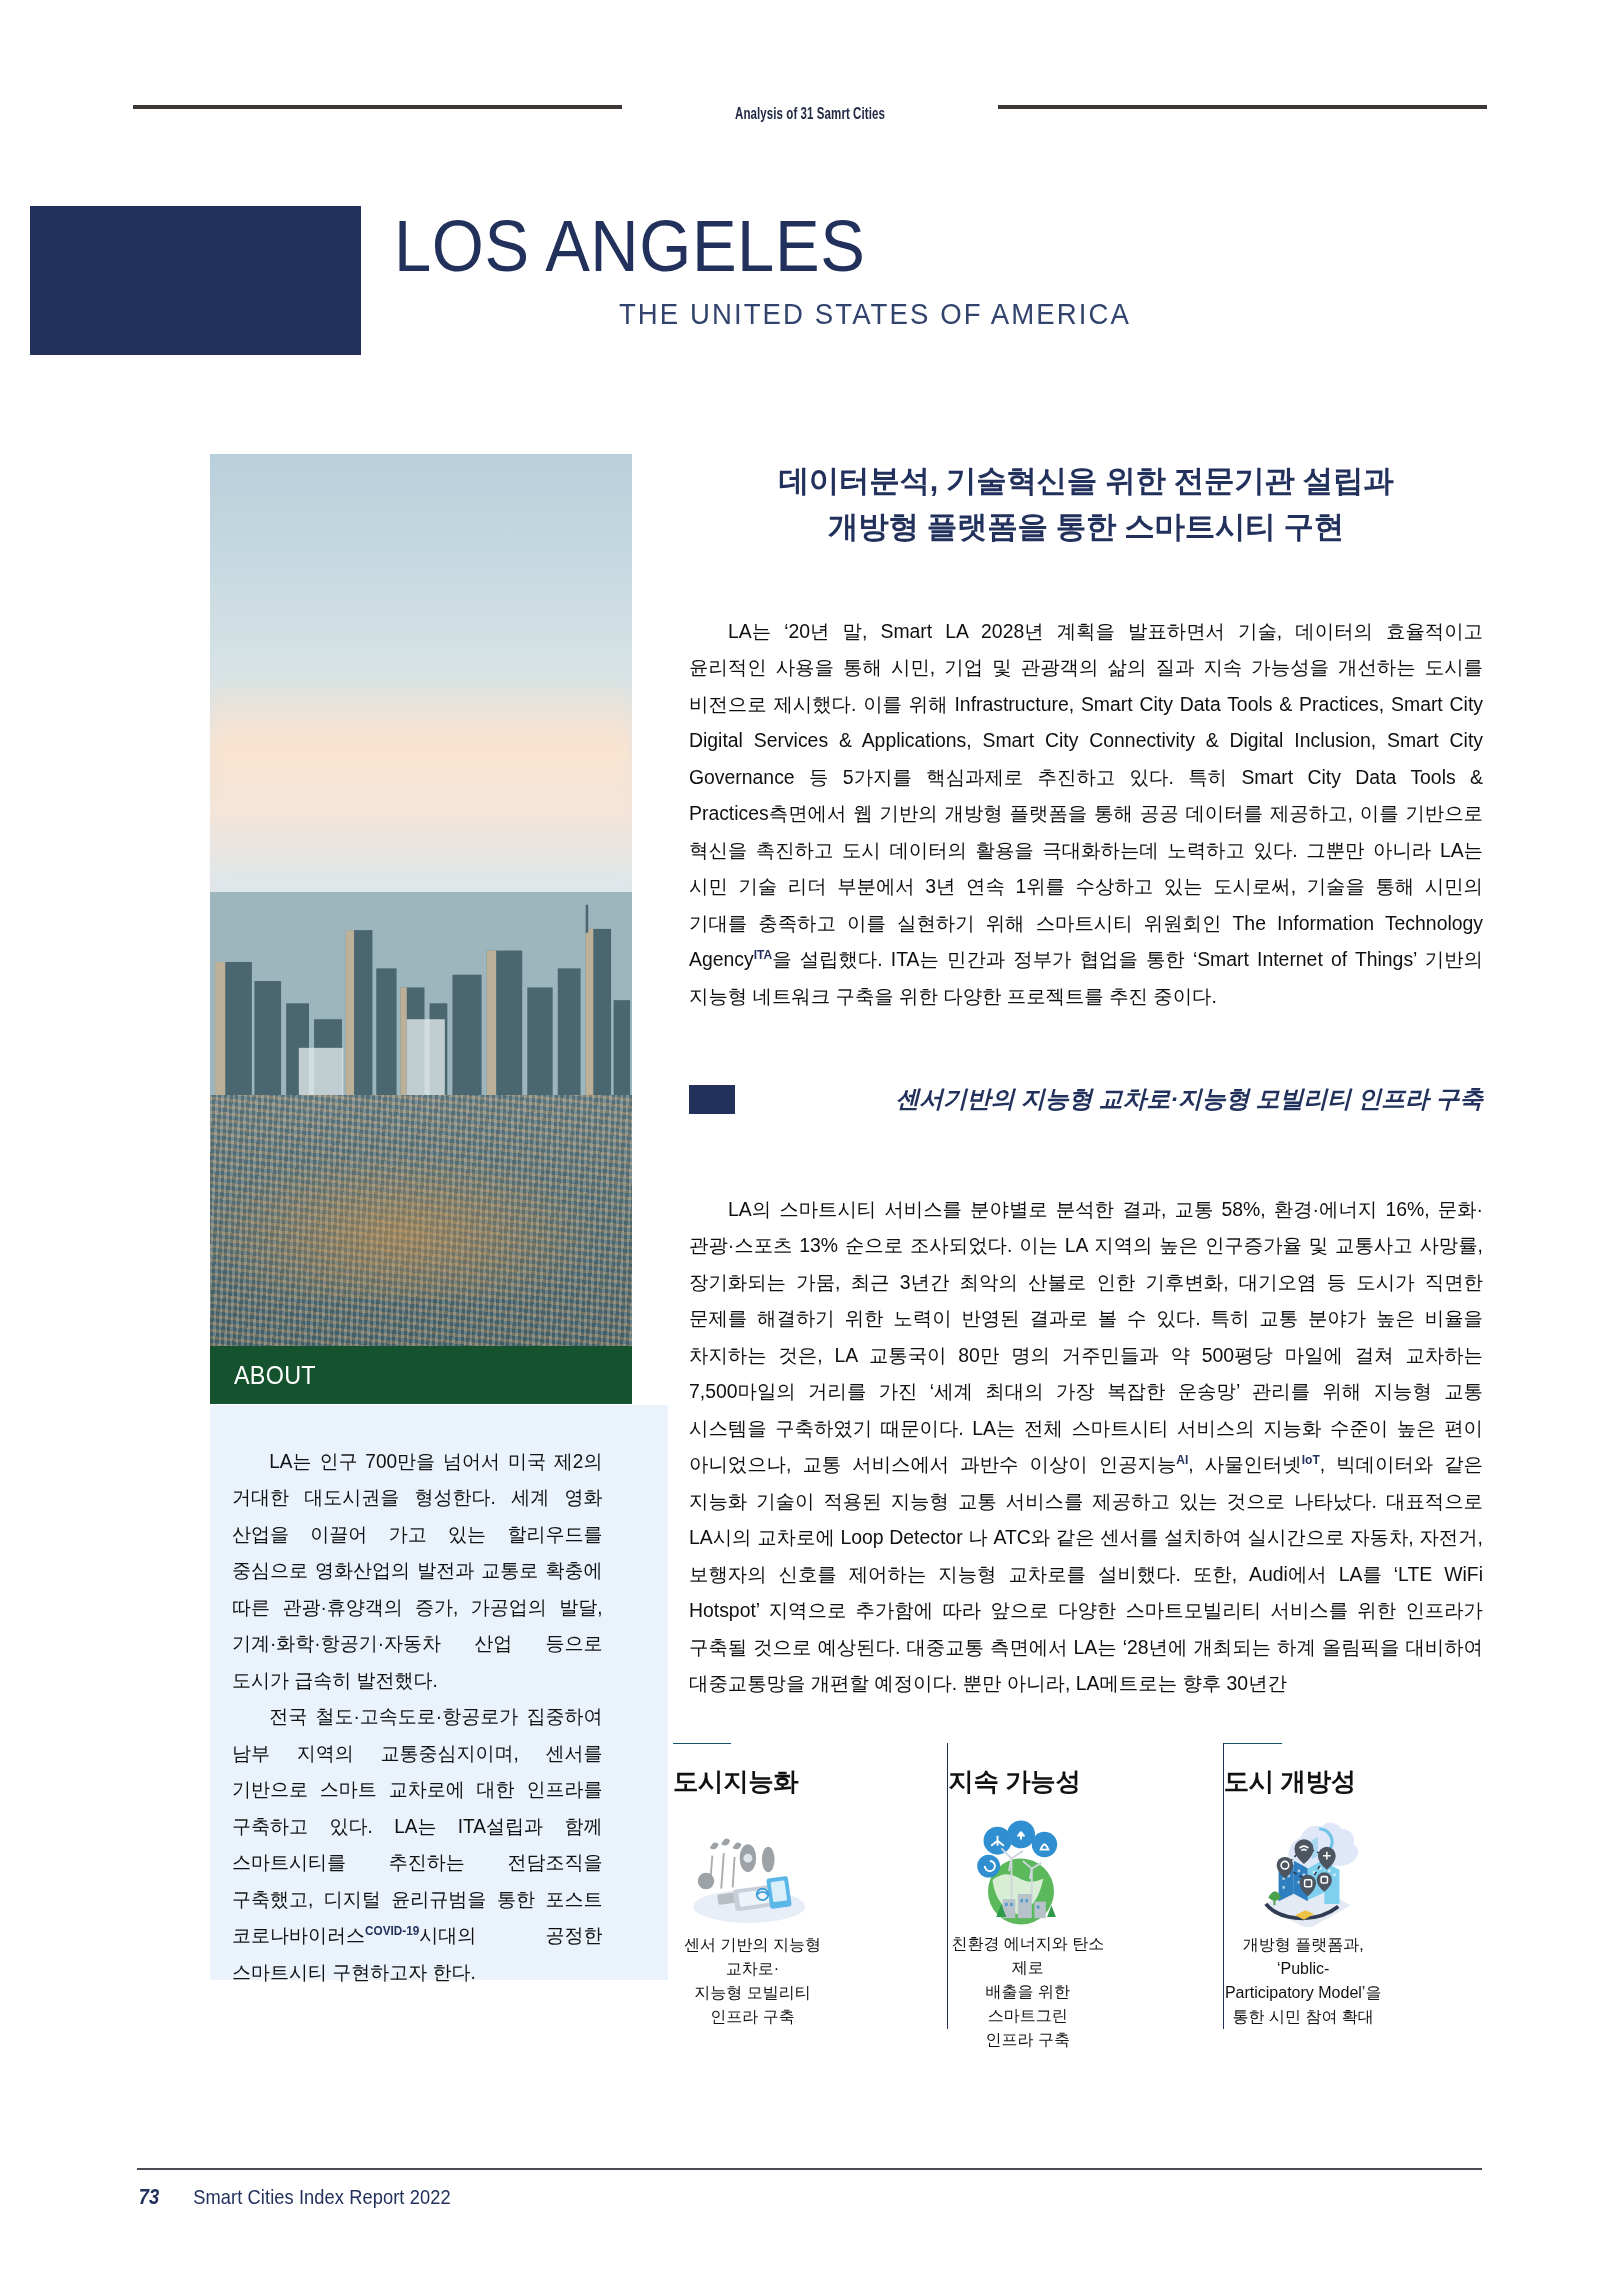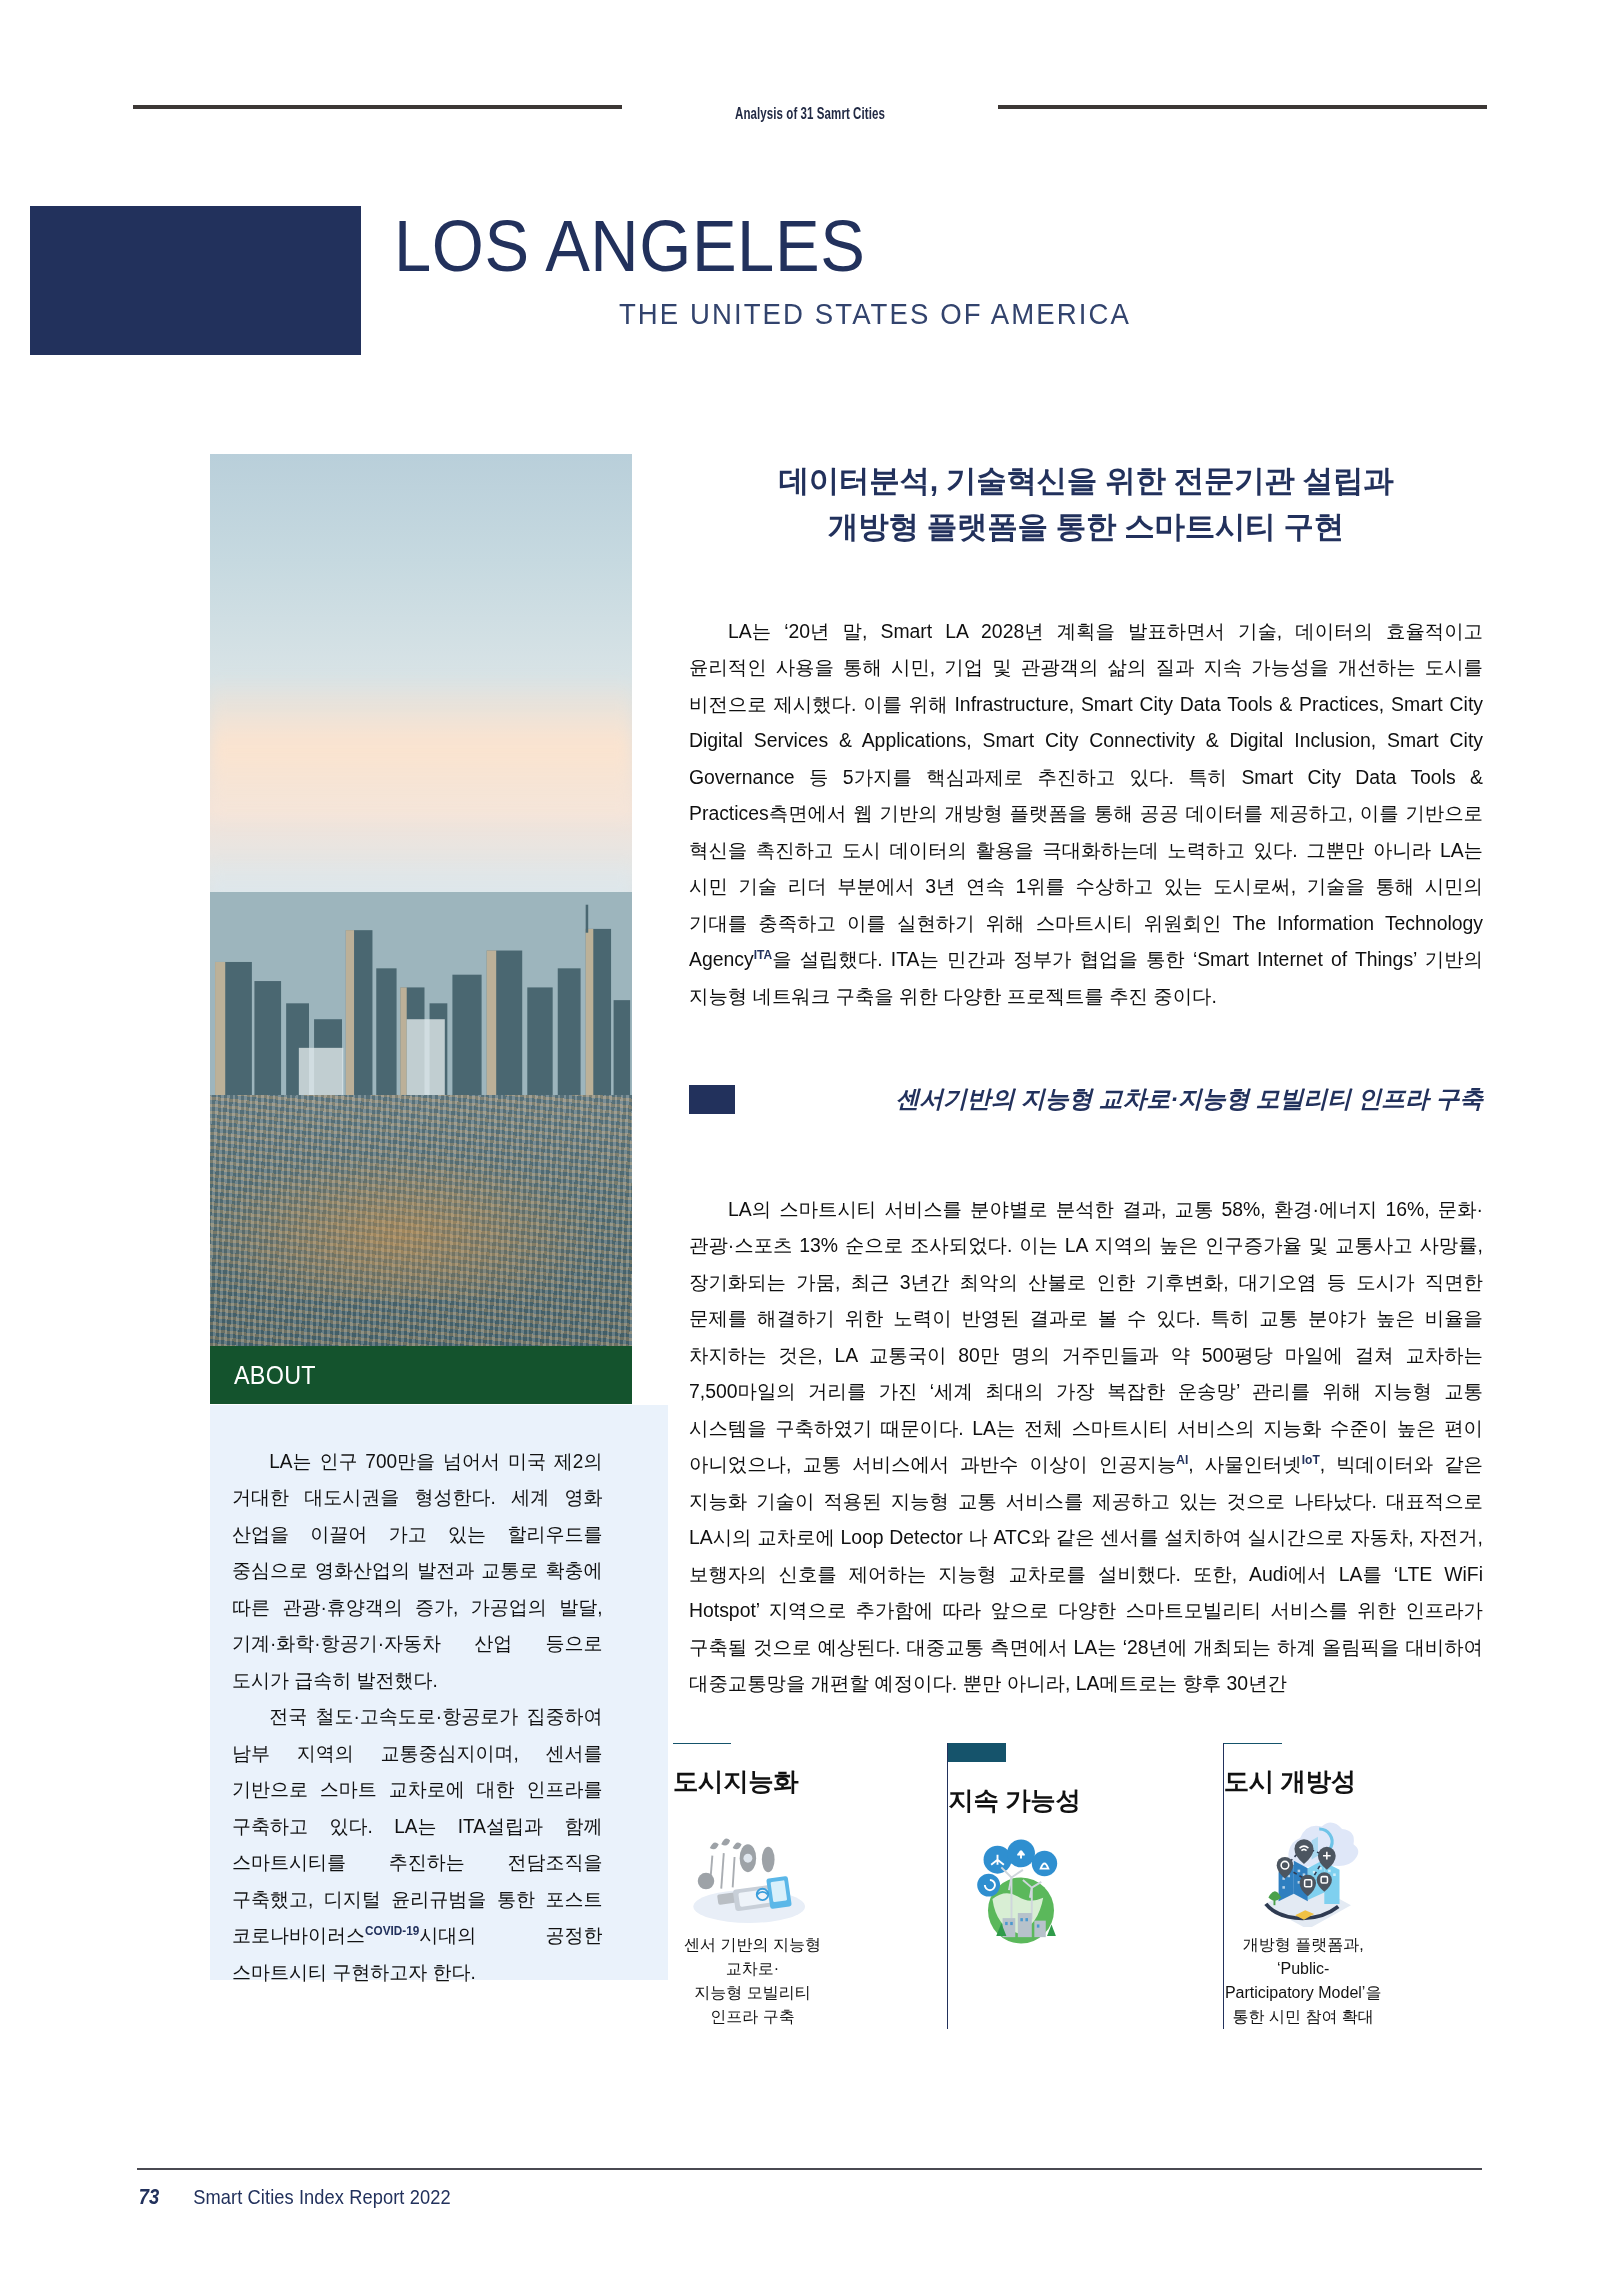--- a/index.html
+++ b/index.html
@@ -317,20 +317,21 @@
           <rect x="114" y="140" width="4" height="5"></rect>
             <rect x="122" y="140" width="4" height="5"></rect>
           <rect x="140" y="150" width="4" height="5"></rect>
         </g>
         <g fill="#2f9b4a">
           <path d="M76 168 l8-20 l8 20z"></path>
             <path d="M156 168 l7-18 l7 18z"></path>
         </g>
       </svg>
     </div>
+    <div class="card-caption">친환경 에너지와 탄소 제로<br>배출을 위한 스마트그린<br>인프라 구축</div>
   </div>
 
   <div class="card">
     <div class="card-tab"></div>
     <div class="card-title">도시 개방성</div>
     <div class="card-illus">
       <svg viewBox="0 0 230 182" width="146" height="116">
         <path d="M120 42 q10-24 34-18 q16-14 32 4 q22 2 18 24 q14 10 2 24 q-10 12-30 10 l-56 2 q-22-6-18-24 q2-16 18-22z" fill="#dfe7f8"></path>
         <path d="M150 28 a20 20 0 1 1-14 34" fill="none" stroke="#6fc4e8" stroke-width="5"></path>
         <path d="M136 62 l-6-8 l10-2z" fill="#6fc4e8"></path>

